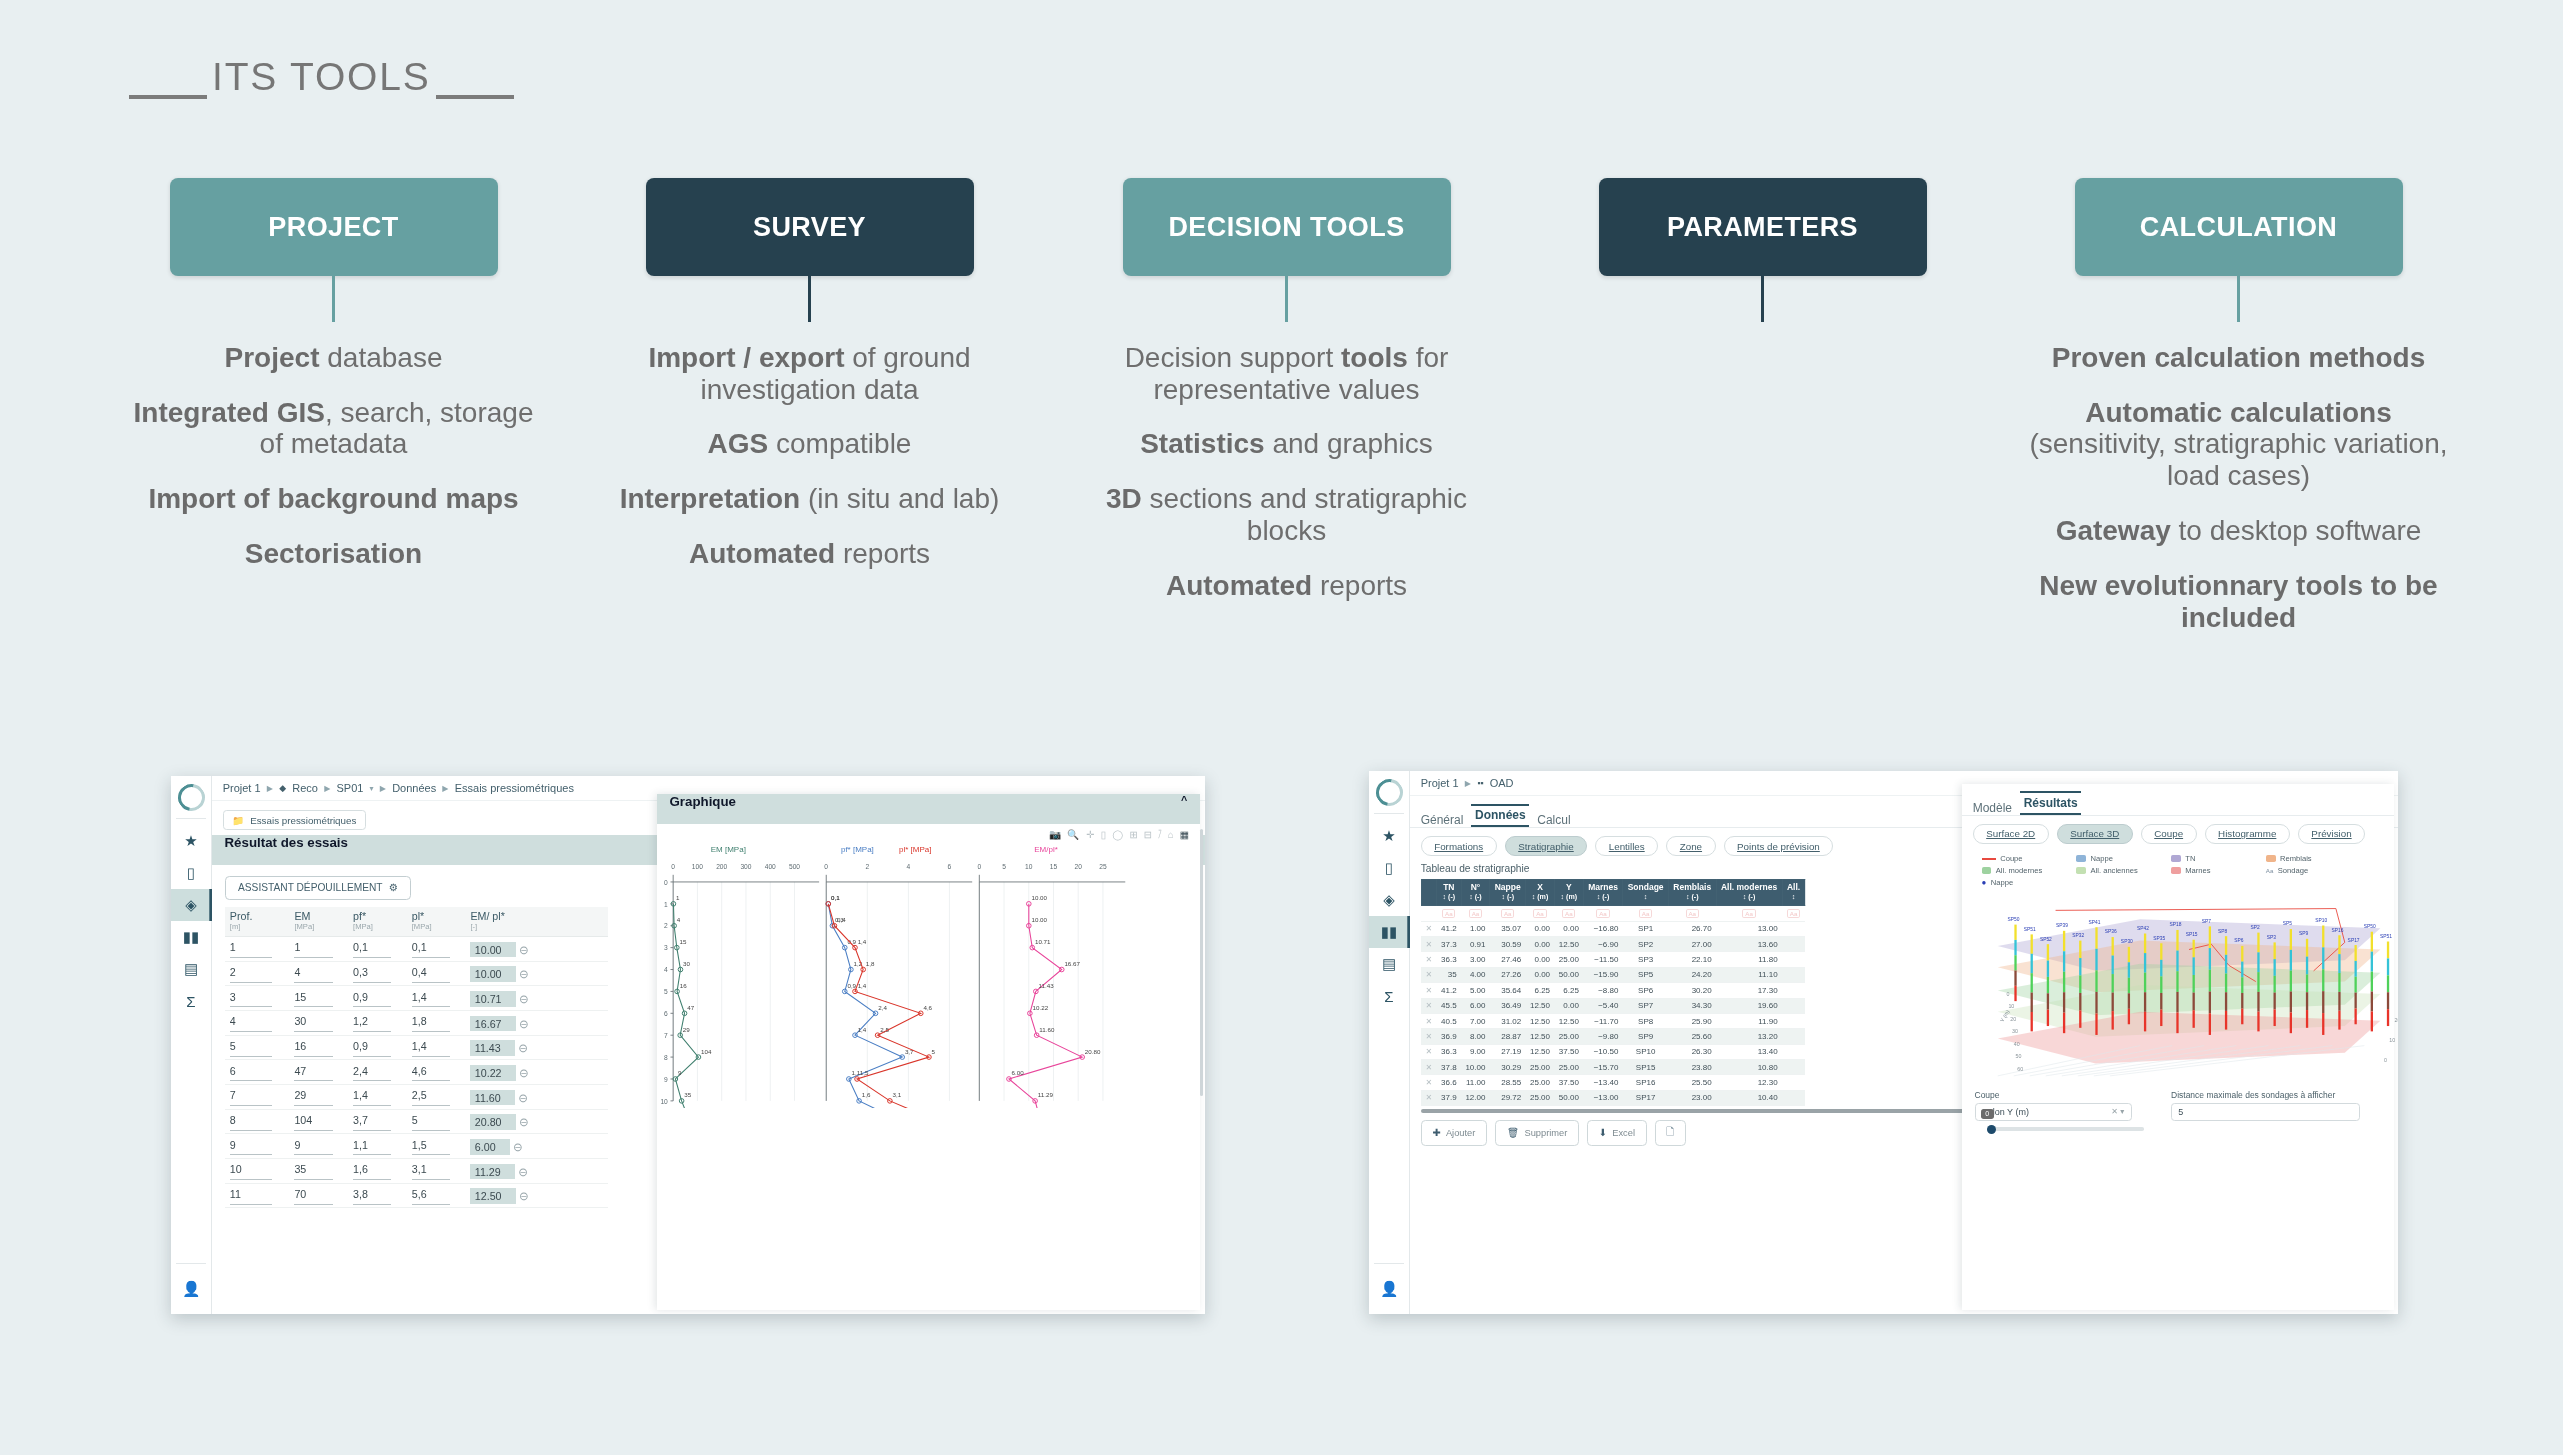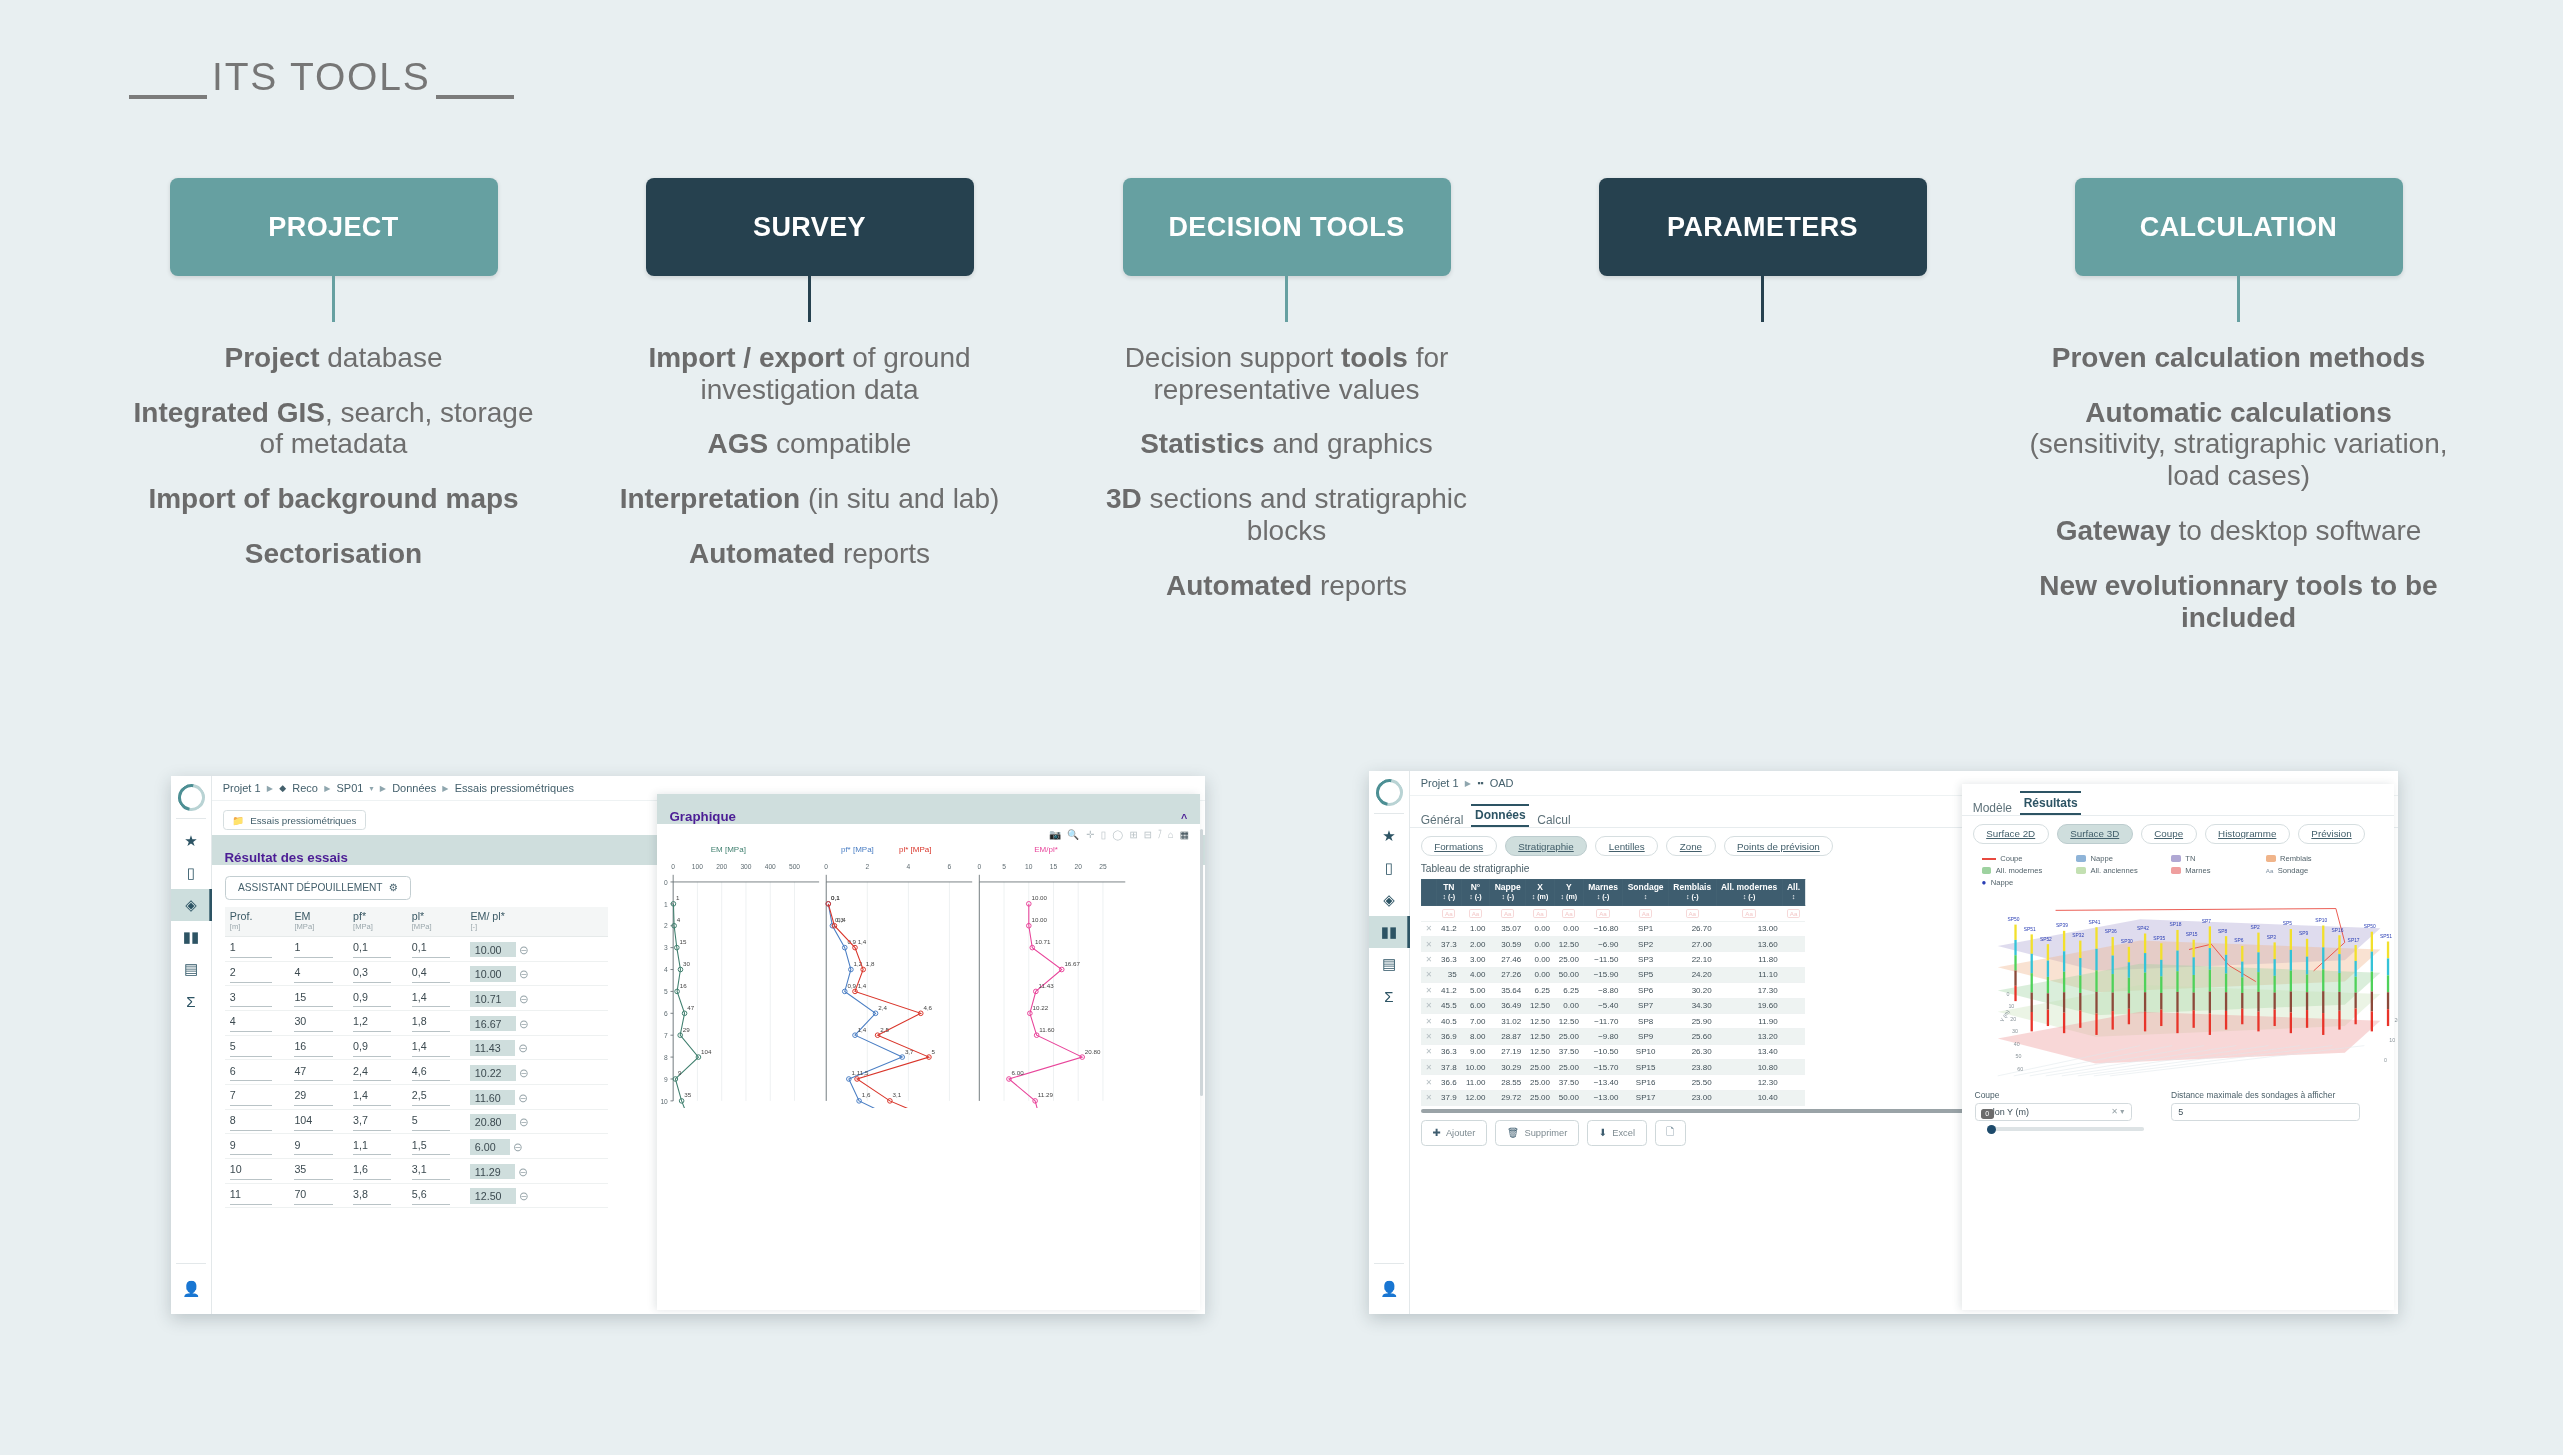--- a/index.html
+++ b/index.html
@@ -89,22 +89,22 @@
   
   .tagrow { display: flex; align-items: center; padding: 9px 10.7px 5.3px 10.7px; }
   .tag {
     border: 0.9px solid #d6dee0; border-radius: 3.6px; padding: 3.6px 9px;
     font-size: 9.8px; color: #44606c; display: flex; gap: 5.3px; align-items: center;
     background: #fff;
   }
   .x-close { margin-left: auto; color: #5c6b72; font-size: 14.2px; }
 
   .panel-head {
-    background: #cfdedd; height: 30px; display: flex; align-items: flex-end;
-    padding: 0 12.5px; font-size: 13.3px; color: #4c1d95; font-weight: 600;
+    background: #cfdedd; height: 30px; display: flex; align-items: flex-start;
+    padding: 0 12.5px; font-size: 13.3px; color: #0f172a; font-weight: 600;
   }
   .panel-head .chev { margin-left: auto; font-size: 10.7px; }
 
   .assistant-btn {
     margin: 10.7px 0 7.1px 12.5px; display: inline-flex; align-items: center; gap: 6.2px;
     border: 0.9px solid #c3ced1; border-radius: 4.4px; padding: 5.3px 12.5px;
     font-size: 10.2px; color: #44606c; background: #fff;
   }
 
   table.meas { width: 383px; margin-left: 12.5px; border-collapse: collapse; }
@@ -669,21 +669,21 @@
             <td>0.00</td>
             <td>−16.80</td>
             <td class="c">SP1</td>
             <td>26.70</td>
             <td>13.00</td>
             <td></td>
           </tr>
           <tr class="alt">
             <td class="xcol">✕</td>
             <td>37.3</td>
-            <td>2.00</td>
+            <td>0.91</td>
             <td>30.59</td>
             <td>0.00</td>
             <td>12.50</td>
             <td>−6.90</td>
             <td class="c">SP2</td>
             <td>27.00</td>
             <td>13.60</td>
             <td></td>
           </tr>
           <tr>

